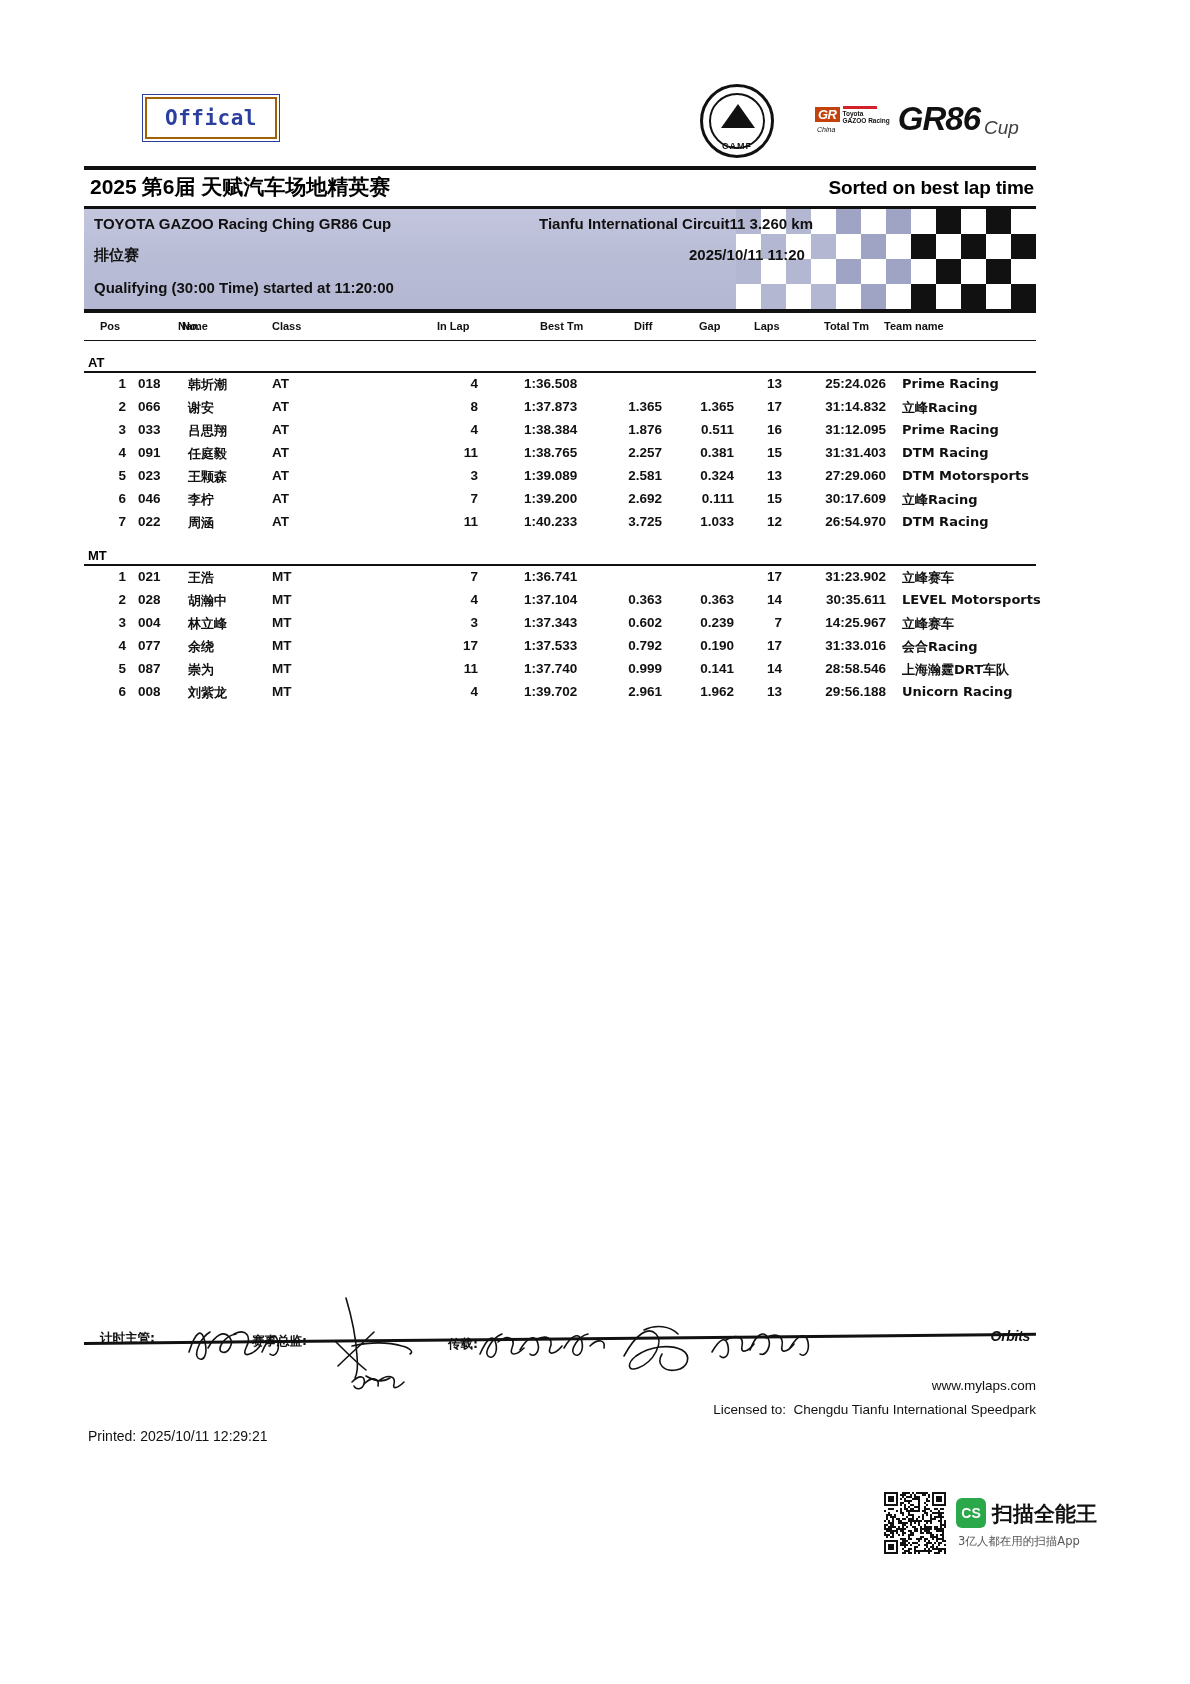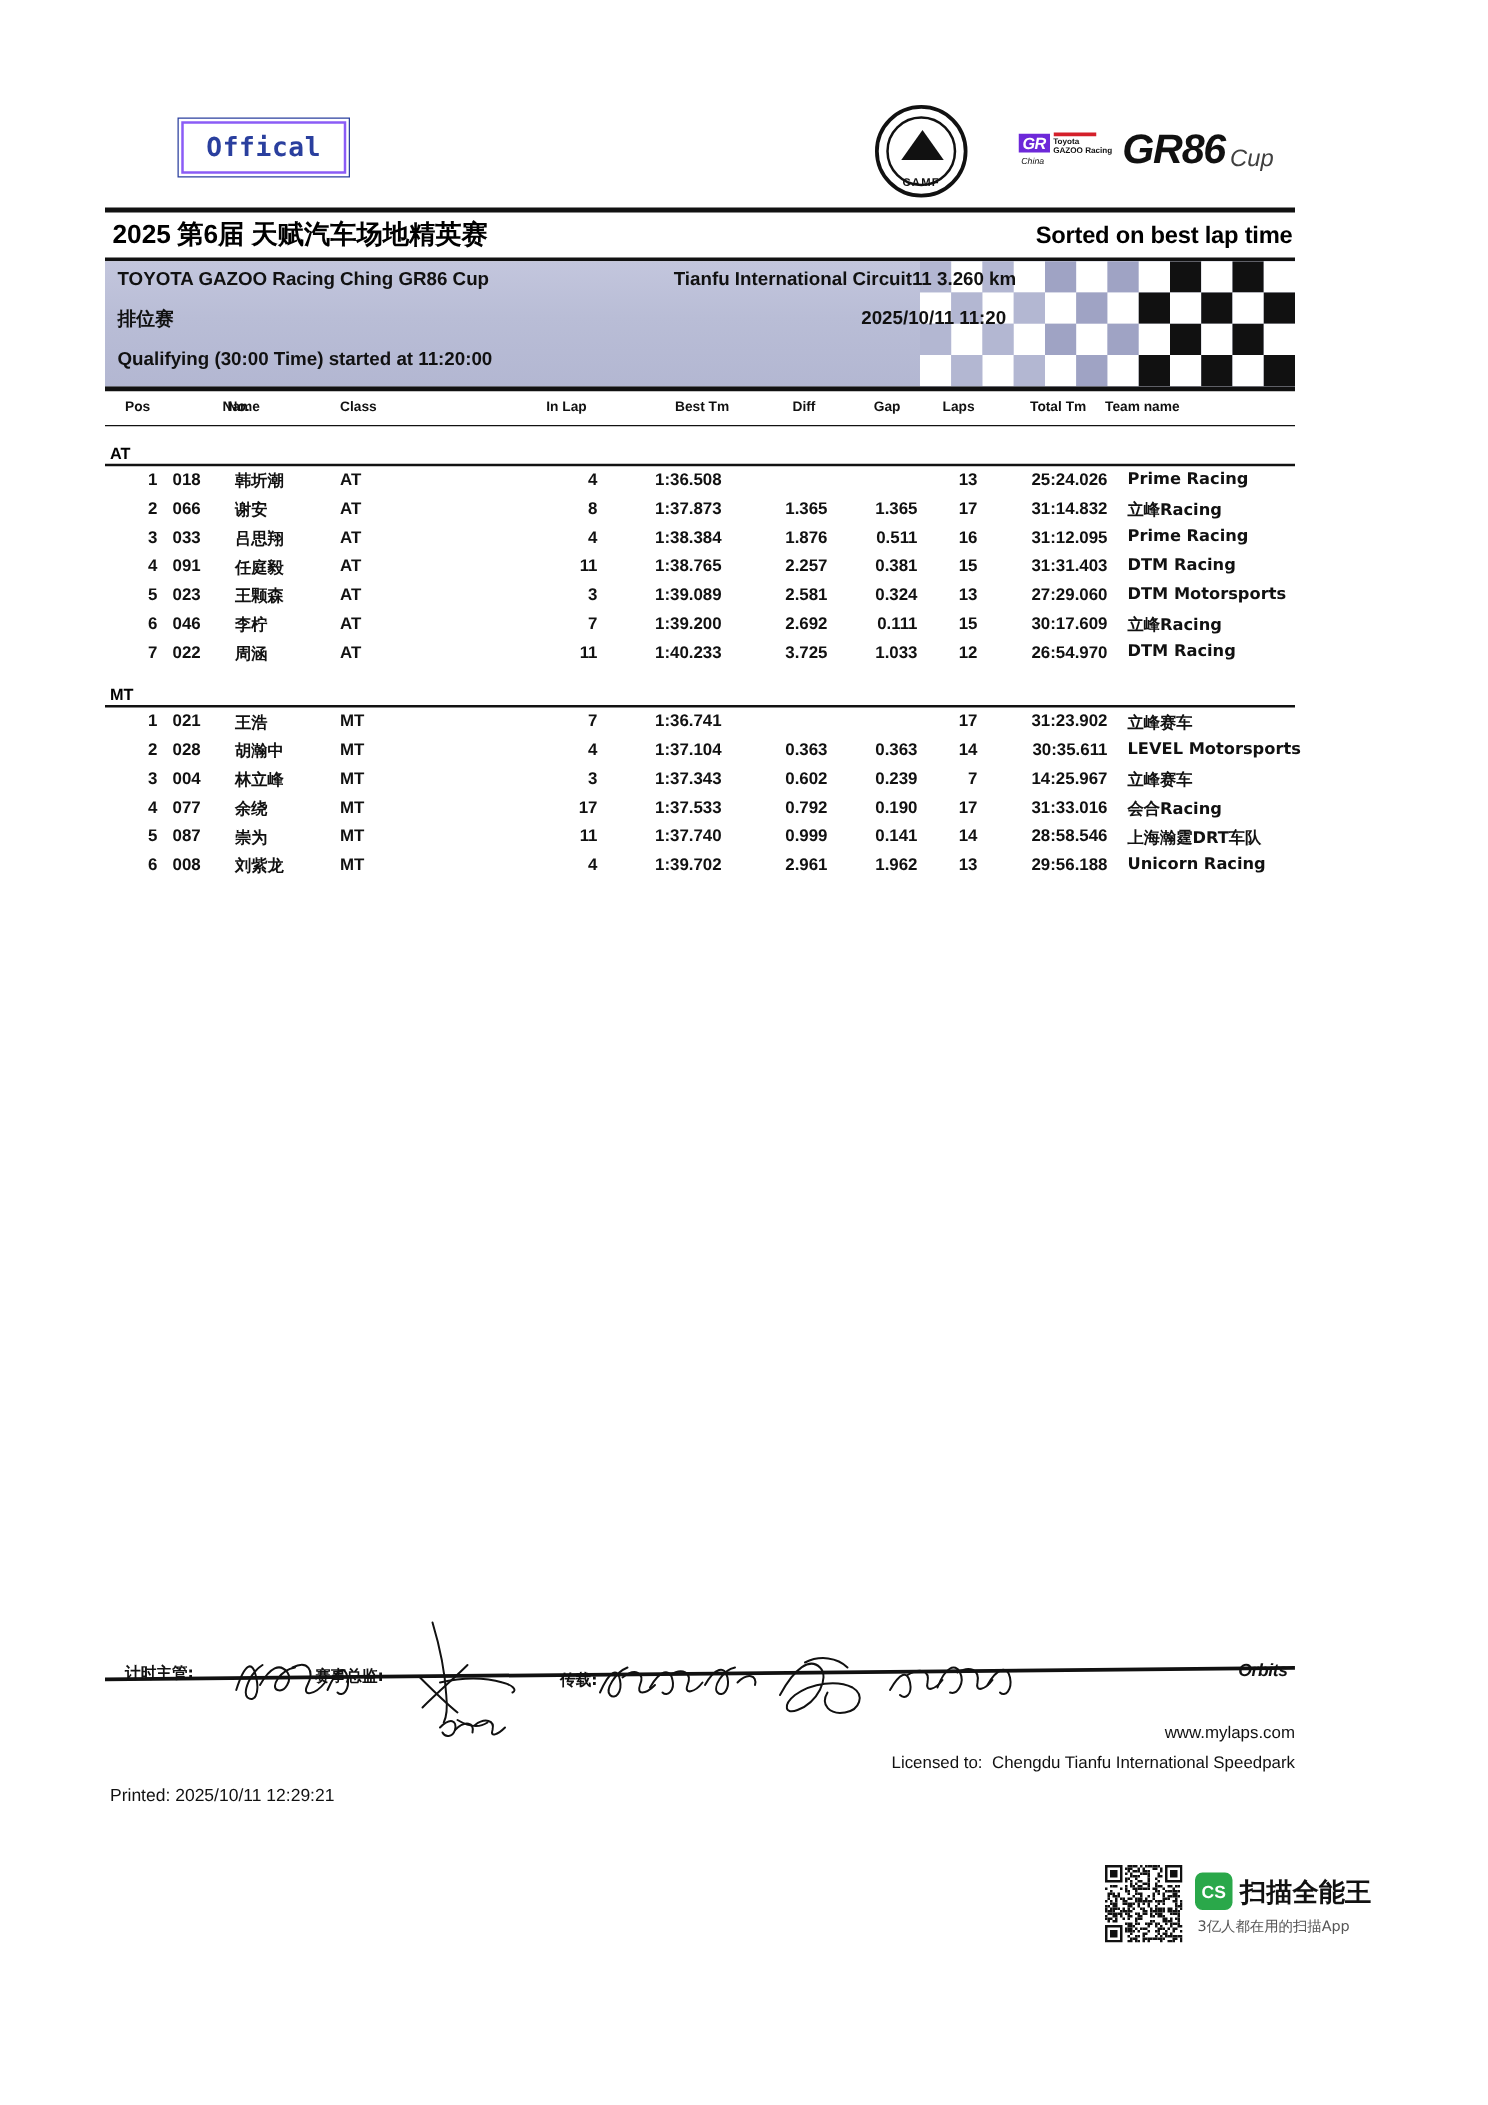--- a/index.html
+++ b/index.html
@@ -24,21 +24,21 @@
     width: 1190px;
     height: 110px;
   }
 
   .official-stamp {
     position: absolute;
     left: 145px;
     top: 57px;
     width: 128px;
     height: 38px;
-    border: 2px solid #8b5cf6;
+    border: 2px solid #a16207;
     box-shadow: 0 0 0 2px #ffffff, 0 0 0 3px #2a3f9e;
     display: flex;
     align-items: center;
     justify-content: center;
     color: #2a3f9e;
     font-family: "DejaVu Sans Mono", monospace;
     font-size: 21px;
     font-weight: bold;
     letter-spacing: 0.5px;
   }
@@ -160,21 +160,21 @@
     flex-direction: column;
     align-items: flex-start;
     line-height: 1;
   }
   .gr-badge .gr-top {
     display: flex;
     align-items: center;
     gap: 3px;
   }
   .gr-mark {
-    background: #6d28d9;
+    background: #c2410c;
     color: #fff;
     font-size: 13px;
     font-weight: bold;
     font-style: italic;
     padding: 1px 3px;
     letter-spacing: -0.5px;
   }
   .gr-tg {
     font-size: 6.5px;
     font-weight: bold;

